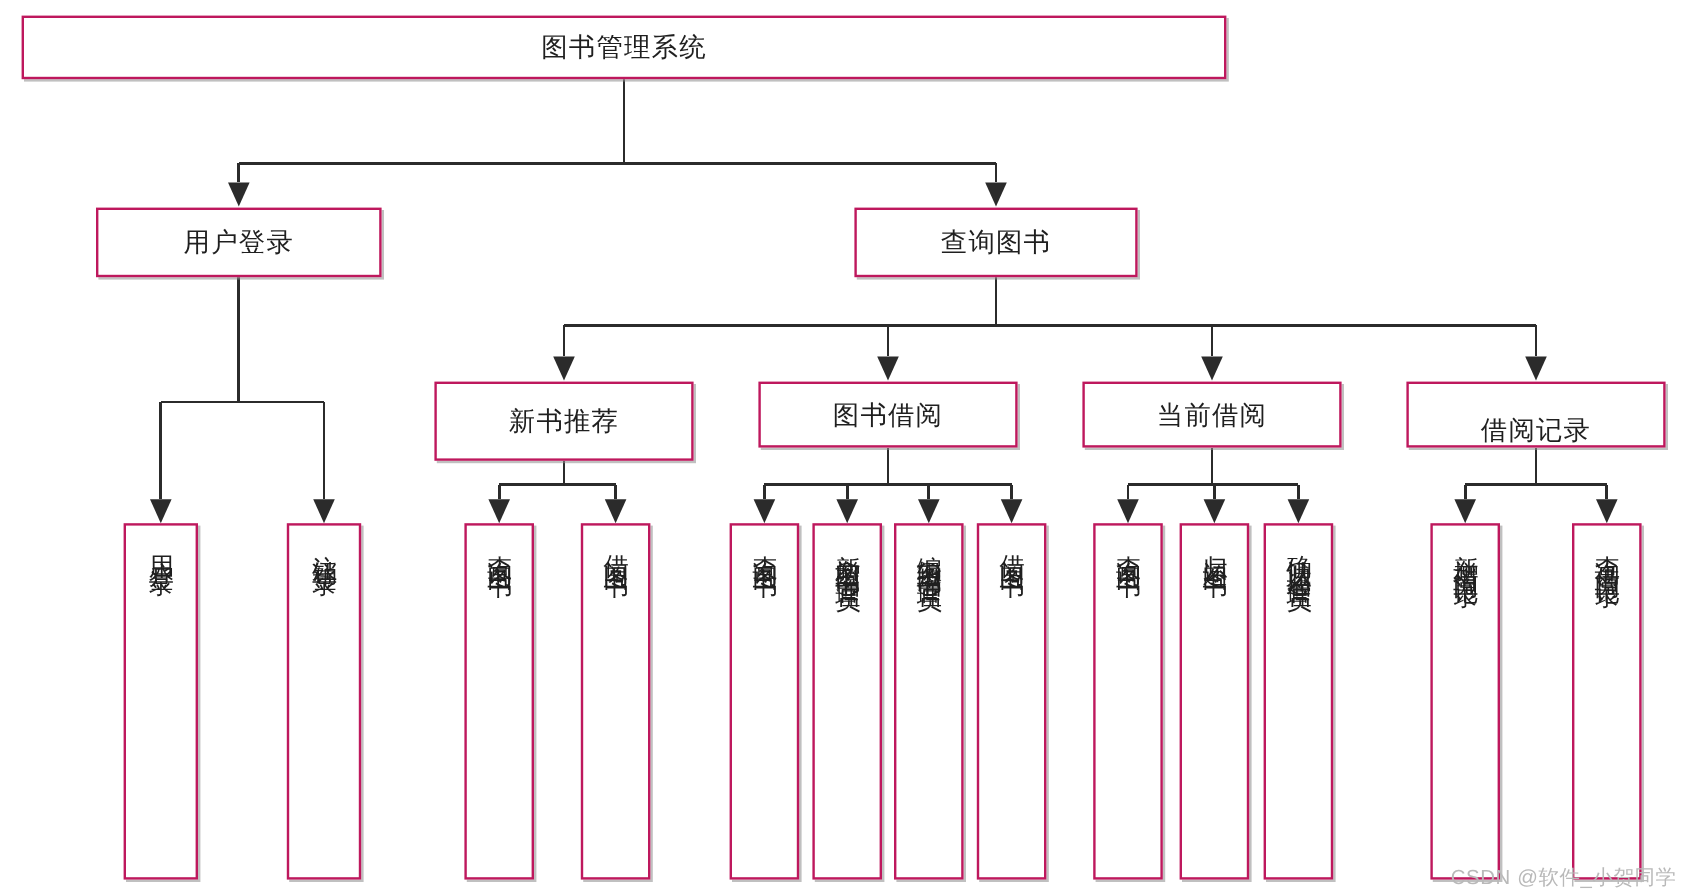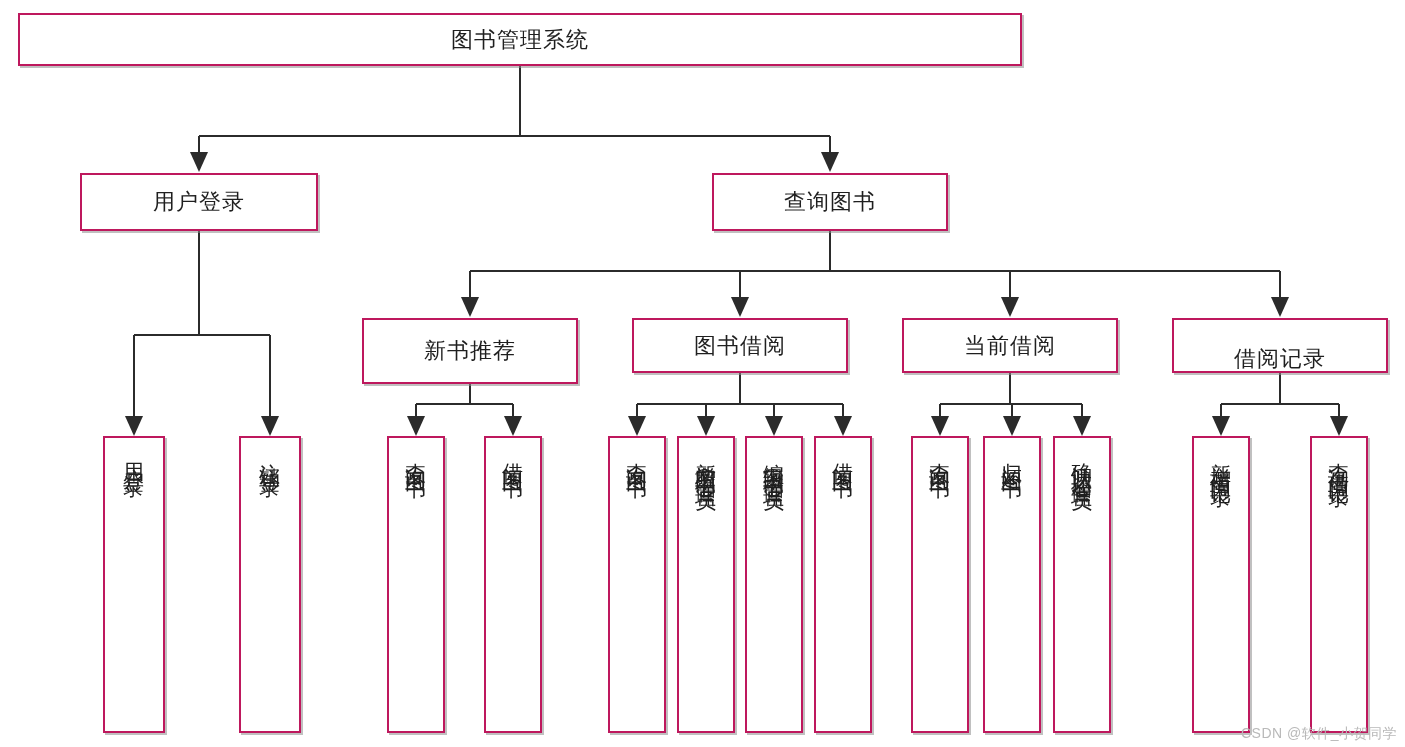--- a/index.html
+++ b/index.html
@@ -58,21 +58,21 @@
     white-space: nowrap;
   }
   .node.vertical.mid .lbl {
     
     letter-spacing: 4px;
   }
   #watermark {
     position: absolute;
     right: 8px;
     bottom: 4px;
-    font-size: 14px;
+    font-size: 17px;
     color: #b9b9b9;
     letter-spacing: 0.5px;
     white-space: nowrap;
     user-select: none;
   }
 </style>
 </head>
 <body>
 
 <div id="canvas">

